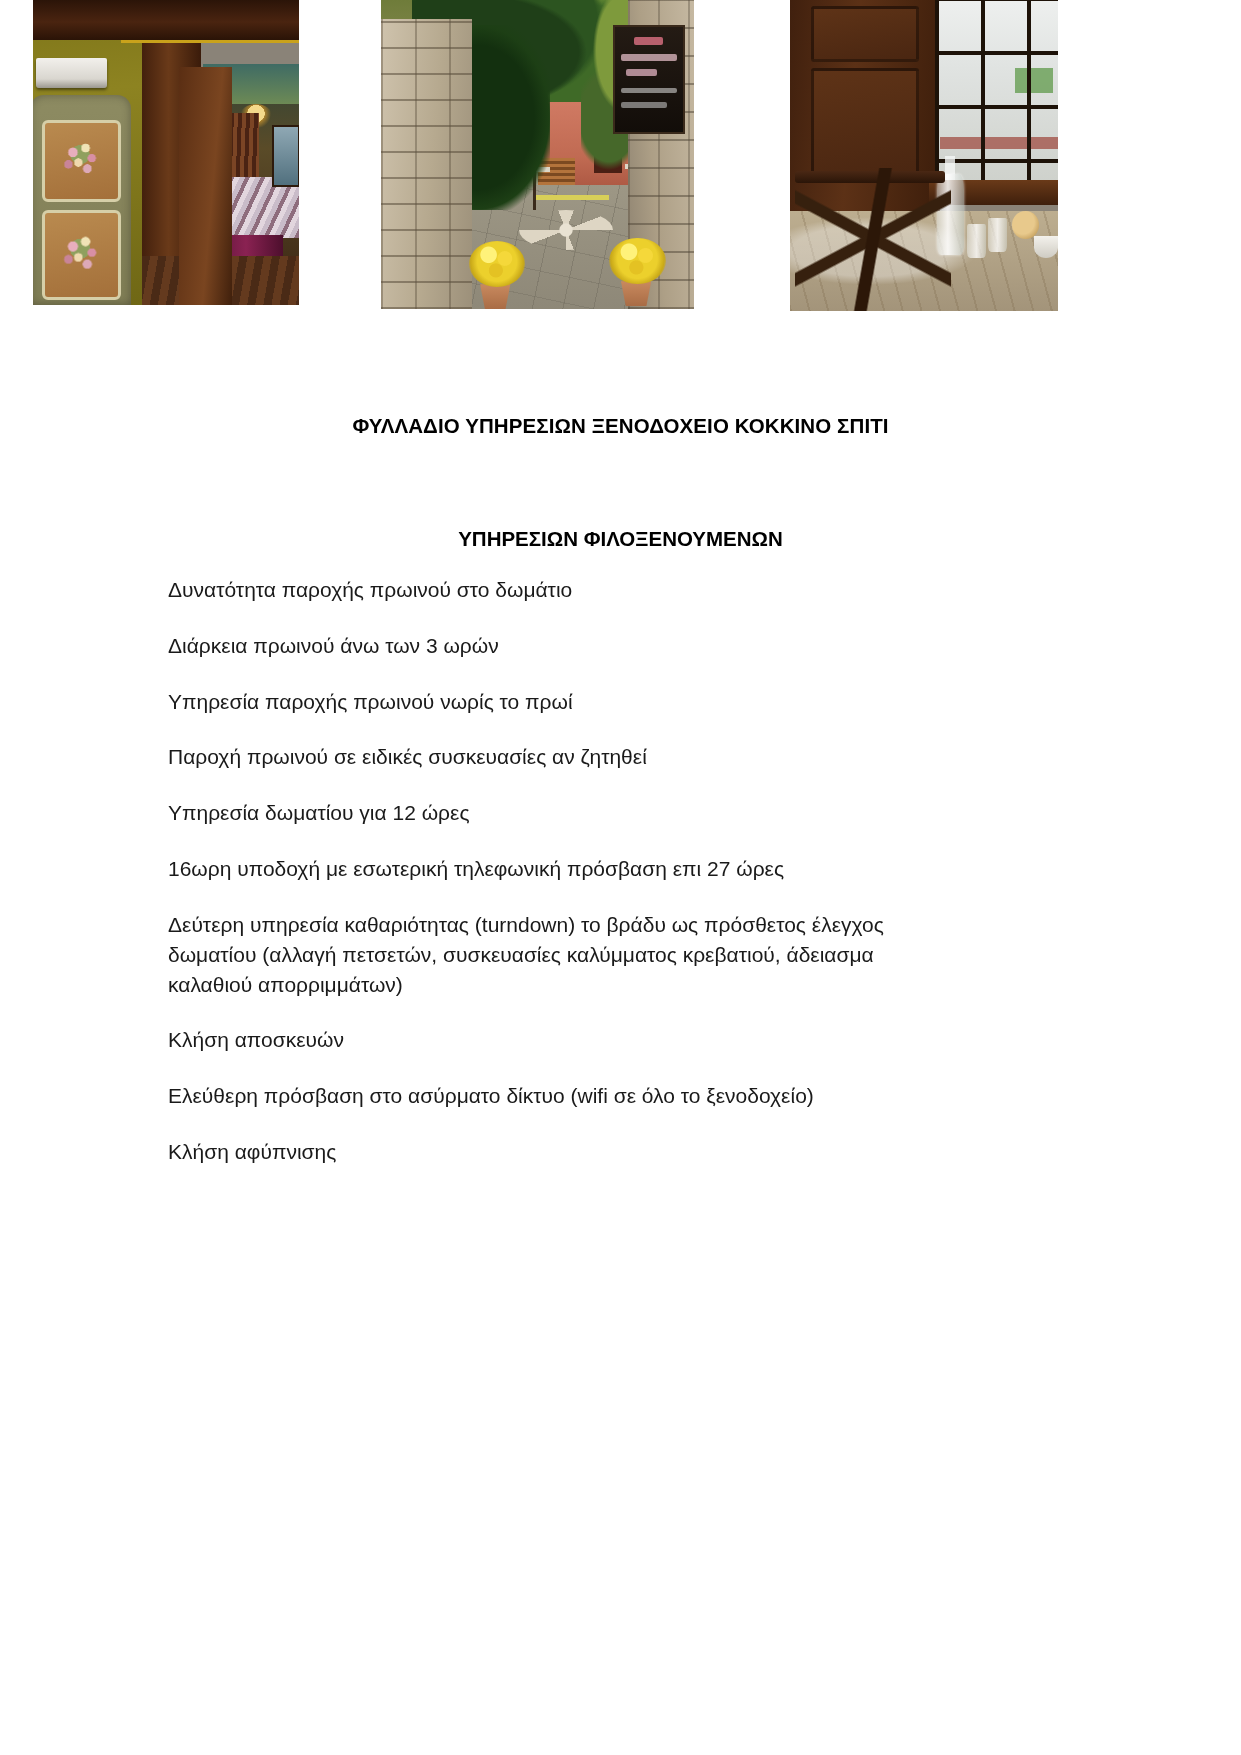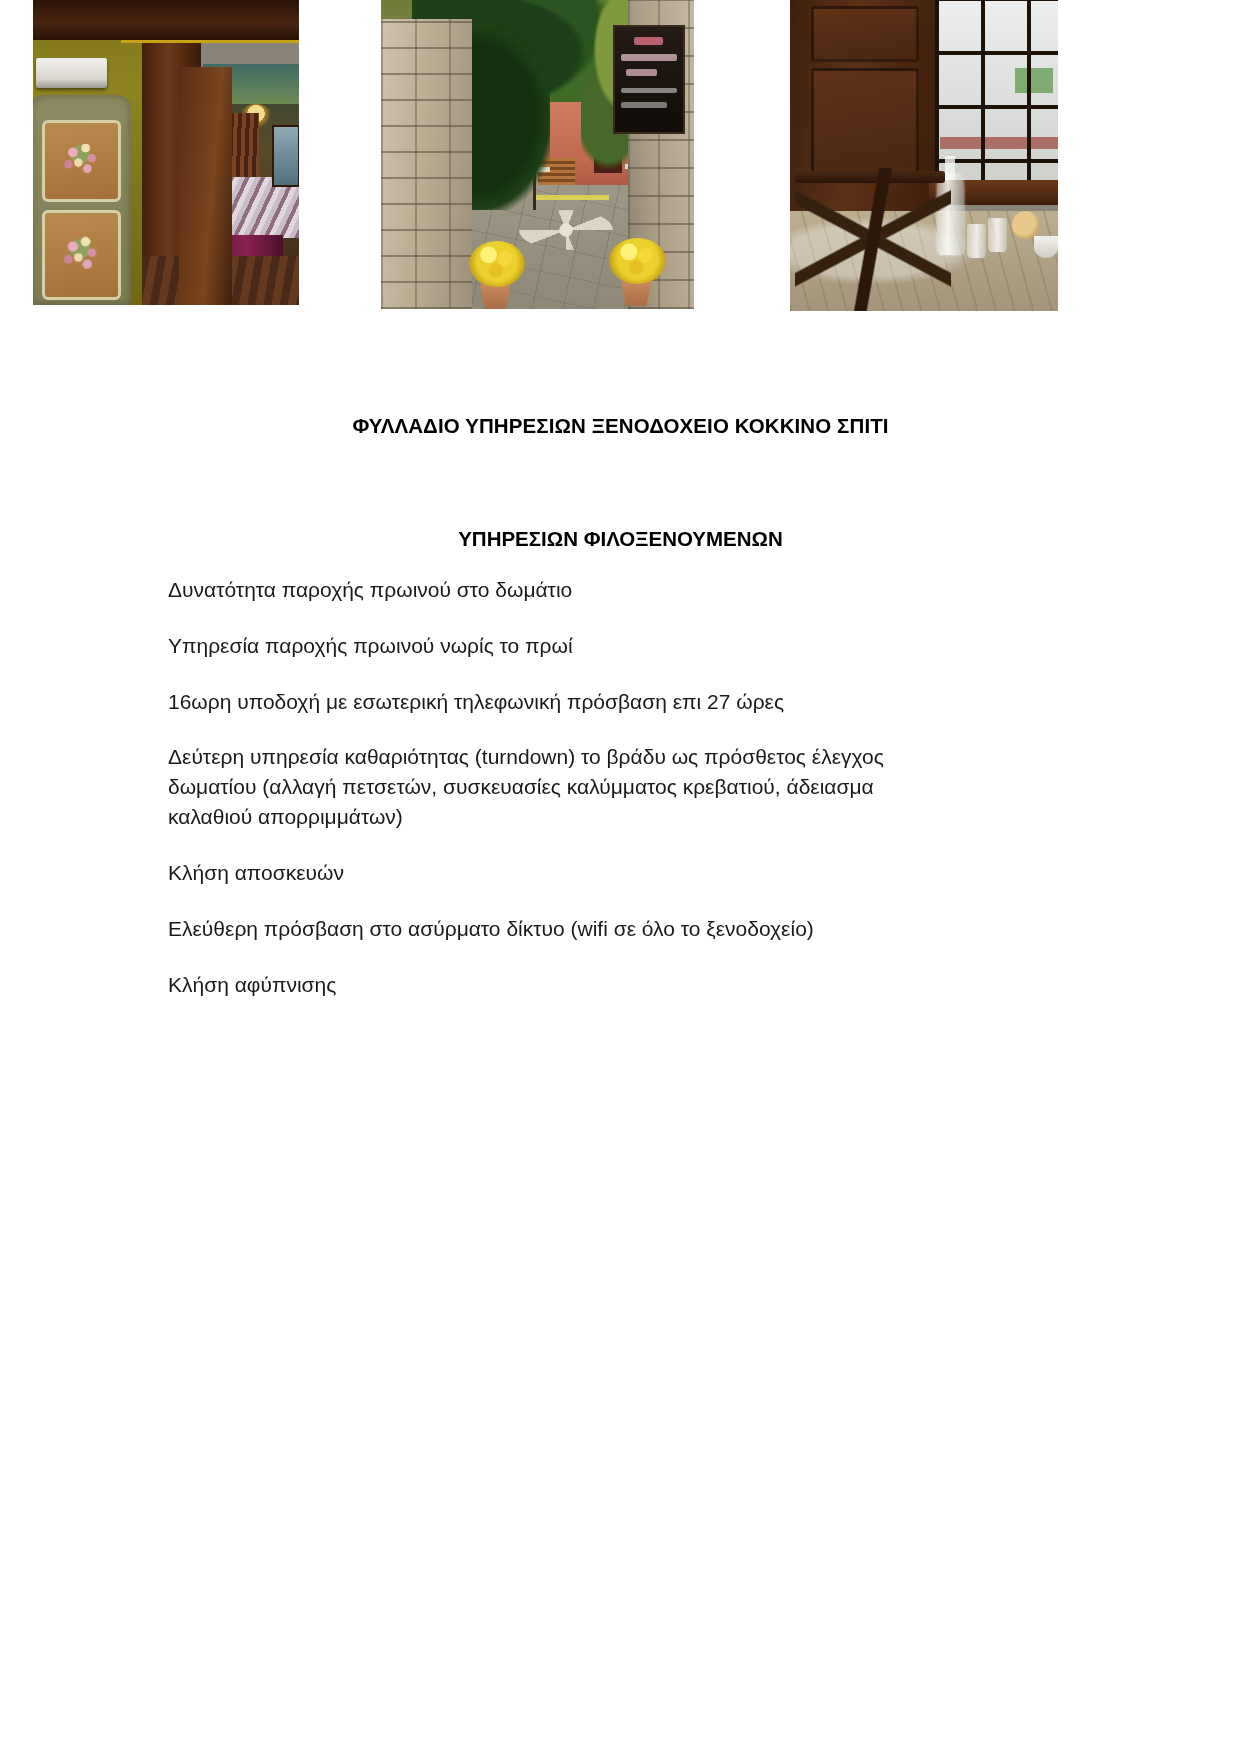--- a/index.html
+++ b/index.html
@@ -457,21 +457,24 @@
     </div>
 
   </div>
 
   <div class="doc-title">ΦΥΛΛΑΔΙΟ ΥΠΗΡΕΣΙΩΝ ΞΕΝΟΔΟΧΕΙΟ ΚΟΚΚΙΝΟ ΣΠΙΤΙ</div>
 
   <div class="section-heading">ΥΠΗΡΕΣΙΩΝ ΦΙΛΟΞΕΝΟΥΜΕΝΩΝ</div>
 
   <div class="services-list">
     <p class="service-item">Δυνατότητα παροχής πρωινού στο δωμάτιο</p>
+    <p class="service-item">Διάρκεια πρωινού άνω των 3 ωρών</p>
     <p class="service-item">Υπηρεσία παροχής πρωινού νωρίς το πρωί</p>
+    <p class="service-item">Παροχή πρωινού σε ειδικές συσκευασίες αν ζητηθεί</p>
+    <p class="service-item">Υπηρεσία δωματίου για 12 ώρες</p>
     <p class="service-item">16ωρη υποδοχή με εσωτερική τηλεφωνική πρόσβαση επι 27 ώρες</p>
     <p class="service-item">Δεύτερη υπηρεσία καθαριότητας (turndown) το βράδυ ως πρόσθετος έλεγχος δωματίου (αλλαγή πετσετών, συσκευασίες καλύμματος κρεβατιού, άδειασμα καλαθιού απορριμμάτων)</p>
     <p class="service-item">Κλήση αποσκευών</p>
     <p class="service-item">Ελεύθερη πρόσβαση στο ασύρματο δίκτυο (wifi σε όλο το ξενοδοχείο)</p>
     <p class="service-item">Κλήση αφύπνισης</p>
   </div>
 
 </div>
 
 </body></html>

